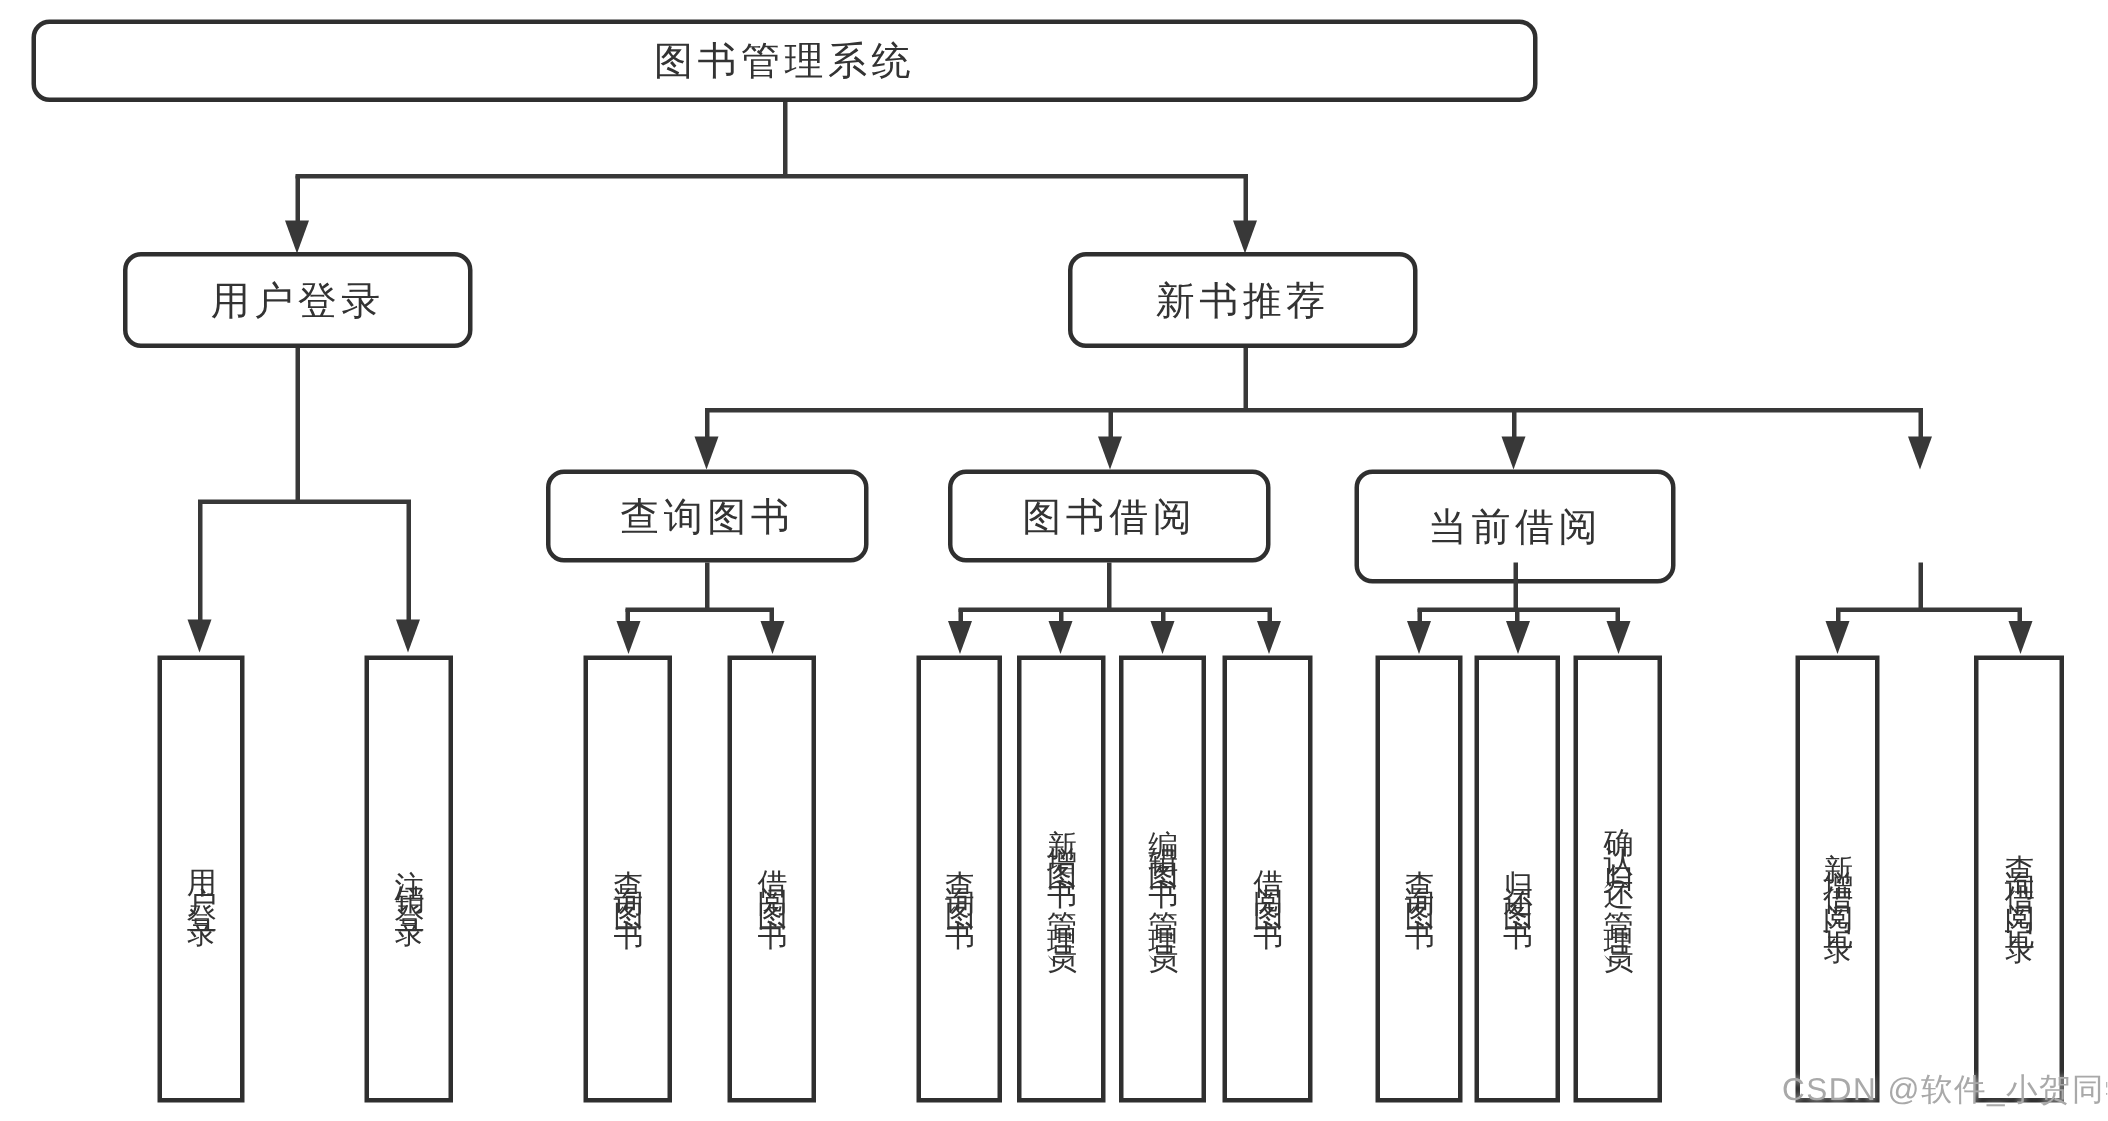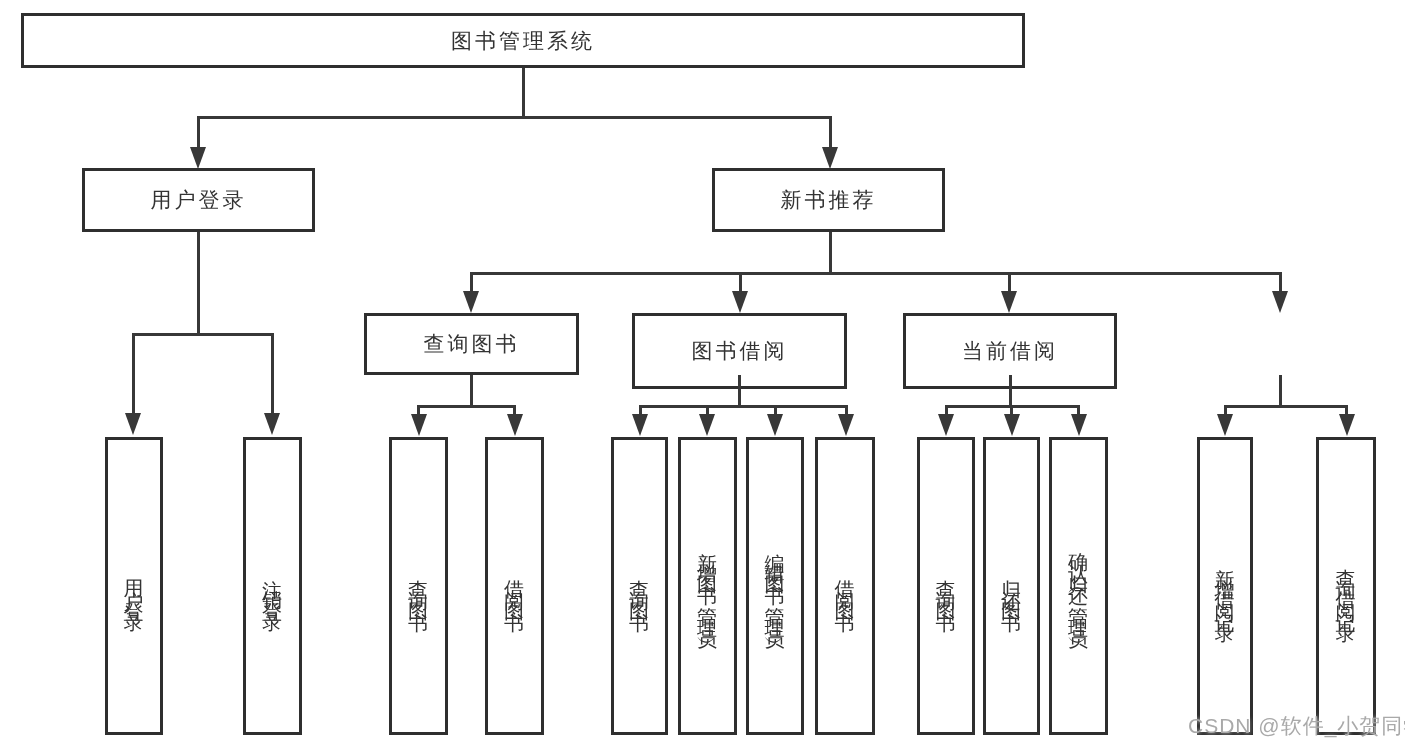--- a/index.html
+++ b/index.html
@@ -6,21 +6,21 @@
     --bg:#ffffff; --line:#383838; --border:#2f2f2f; --text:#333333; --watermark:#a9a9a9;
   }
   *{box-sizing:border-box;}
   html,body{margin:0;padding:0;background:var(--bg);}
   body{font-family:"Liberation Sans","DejaVu Sans",sans-serif;}
   .canvas{position:relative;width:1405px;height:747px;background:var(--bg);overflow:hidden;}
   .node{
     position:absolute;border:3px solid var(--border);background:#fff;
     display:flex;align-items:center;justify-content:center;color:var(--text);
   }
-  .hnode{font-size:21px;letter-spacing:3px;white-space:nowrap;}
+  .hnode{font-size:26px;letter-spacing:3px;white-space:nowrap;border-radius:12px;}
   .leaf{
     writing-mode:vertical-rl;text-orientation:mixed;
     font-size:20px;letter-spacing:11px;line-height:1;
   }
   .hline{position:absolute;height:3px;background:var(--line);}
   .vline{position:absolute;width:3px;background:var(--line);}
   .ahead{
     position:absolute;width:0;height:0;
     border-left:8px solid transparent;border-right:8px solid transparent;
     border-top:22px solid var(--line);
@@ -60,21 +60,21 @@
   <div class="vline" style="left:469.5px;top:273px;height:20px;"></div>
   <div class="ahead" style="left:463px;top:291px;"></div>
   <div class="vline" style="left:738.5px;top:273px;height:20px;"></div>
   <div class="ahead" style="left:732px;top:291px;"></div>
   <div class="vline" style="left:1007.5px;top:273px;height:20px;"></div>
   <div class="ahead" style="left:1001px;top:291px;"></div>
   <div class="vline" style="left:1278.5px;top:273px;height:20px;"></div>
   <div class="ahead" style="left:1272px;top:291px;"></div>
 
   <div class="node hnode" style="left:364px;top:313px;width:215px;height:62px;">查询图书</div>
-  <div class="node hnode" style="left:632px;top:313px;width:215px;height:76px;">图书借阅</div>
+  <div class="node hnode" style="left:632px;top:313px;width:215px;height:62px;">图书借阅</div>
   <div class="node hnode" style="left:903px;top:313px;width:214px;height:76px;">当前借阅</div>
 
   <div class="vline" style="left:469.5px;top:375px;height:31px;"></div>
   <div class="hline" style="left:417px;top:404.5px;width:99px;"></div>
   <div class="vline" style="left:417px;top:406px;height:10px;"></div>
   <div class="ahead" style="left:410.5px;top:414px;"></div>
   <div class="vline" style="left:513px;top:406px;height:10px;"></div>
   <div class="ahead" style="left:506.5px;top:414px;"></div>
 
   <div class="vline" style="left:738px;top:375px;height:31px;"></div>

